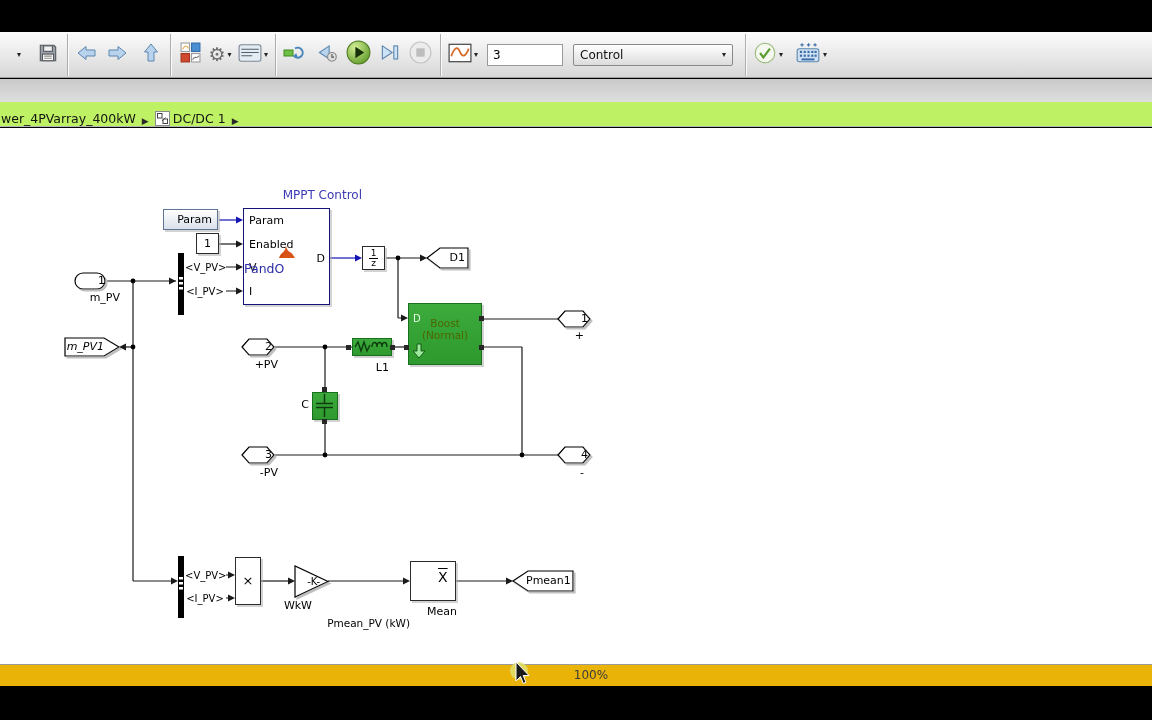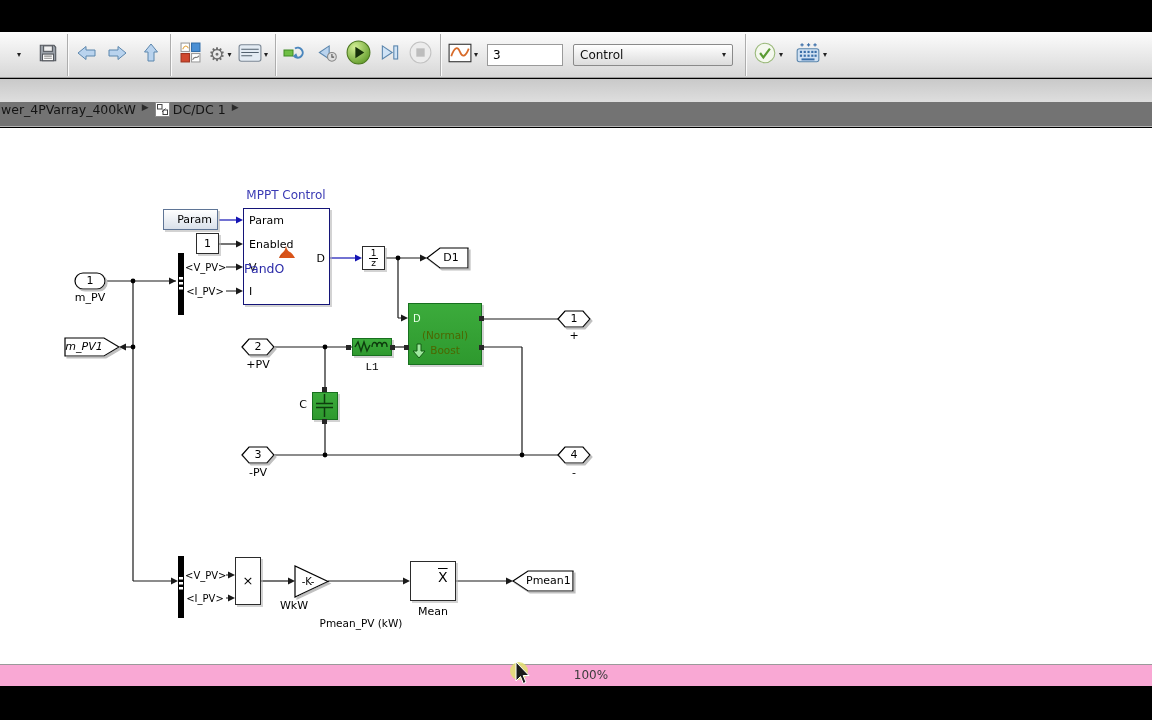--- a/index.html
+++ b/index.html
@@ -17,46 +17,46 @@
   .tb-input{width:64px;height:18px;border:1px solid #9a9a9a;font:12px "DejaVu Sans",sans-serif;
     padding:1px 5px;background:#fff;margin:0 10px 0 6px;}
   .tb-select{width:146px;height:20px;border:1px solid #8a8a8a;border-radius:2px;
     background:linear-gradient(#ffffff,#dcdcdc);display:flex;align-items:center;
     font-size:12px;color:#111;padding:0 6px;justify-content:space-between;margin-right:8px;}
 
   
   .grayband{position:absolute;left:0;top:79px;width:1152px;height:23px;
     background:linear-gradient(#c9c9c9,#dedede);}
   .crumbbar{position:absolute;left:0;top:102px;width:1152px;height:25px;box-sizing:border-box;
-    background:#737373;border-bottom:1px solid #b4b4b4;display:flex;align-items:flex-start;
+    background:#bef264;border-bottom:1px solid #b4b4b4;display:flex;align-items:flex-end;
     font-size:12.5px;color:#141414;}
   .crumb-sep{font-size:9px;color:#2a2a2a;margin:0 6px;}
   .crumb-icon{width:15px;height:15px;margin-right:3px;display:flex;}
 
   
   .canvas{position:absolute;left:0;top:128px;width:1152px;height:536px;background:#ffffff;}
   .canvas svg{position:absolute;left:0;top:0;}
   .blk{position:absolute;box-sizing:border-box;background:#fff;border:1.5px solid #2b2b2b;
     box-shadow:2px 2px 0 rgba(175,175,175,.55);}
   .greenblk{position:absolute;box-sizing:border-box;
     background:linear-gradient(#3cab3c,#2e992e);border:1.5px solid #18701f;
     box-shadow:2px 2px 0 rgba(165,165,165,.5);}
-  .lbl{position:absolute;font-size:11px;color:#000;text-align:center;line-height:13px;}
+  .lbl{position:absolute;font-size:11px;color:#000;text-align:right;line-height:13px;}
   .buslbl{position:absolute;font-size:10px;color:#000;background:#fff;text-align:center;
     line-height:13px;padding:0 1px;}
   .psq{position:absolute;width:5px;height:5px;background:#262626;}
   .frac{display:flex;flex-direction:column;align-items:center;font-size:9px;line-height:9px;
     padding-top:2px;}
   .frac .num{border-bottom:1px solid #000;padding:0 2px;}
   .mppt-port{position:absolute;font-size:11px;color:#000;line-height:12px;}
   .overbar{text-decoration:overline;}
 
   
   .statusbar{position:absolute;left:0;top:664px;width:1152px;height:22px;box-sizing:border-box;
-    background:#f9a8d4;border-top:1px solid #9a9a9a;}
+    background:#eab308;border-top:1px solid #9a9a9a;}
   .zoomtxt{position:absolute;left:545px;top:3px;width:92px;text-align:center;
     font-size:12px;color:#3c3c3c;}
 </style>
 </head>
 <body>
 
 <div id="app">
 
   <div class="toolbar">
     <div class="tb-btn">
@@ -321,21 +321,21 @@
 
     <div class="blk" style="left:362px;top:118px;width:23px;height:24px;">
       <div class="frac">
         <span class="num">1</span>
         <span>z</span>
       </div>
     </div>
 
     <div class="greenblk" style="left:408px;top:175px;width:74px;height:62px;">
       <span style="position:absolute;left:4px;top:9px;font-size:10px;color:#eaffea;">D</span>
-      <span style="position:absolute;left:0;right:0;top:13px;text-align:center;font-size:10.5px;color:#4d6600;margin-top:27px;">Boost</span>
+      <span style="position:absolute;left:0;right:0;top:13px;text-align:center;font-size:10.5px;color:#4d6600;">Boost</span>
       <span style="position:absolute;left:0;right:0;top:25px;text-align:center;font-size:10.5px;color:#4d6600;">(Normal)</span>
       <span style="position:absolute;left:2px;top:38px;">
         <svg width="16" height="19" viewBox="0 0 16 19">
             <path d="M6 2h4v7h4l-6 7-6-7h4z" fill="#9fe89f" stroke="#155d15"></path>
           </svg>
       </span>
     </div>
 
     <div class="greenblk" style="left:352px;top:210px;width:40px;height:18px;">
       <svg width="37" height="15" viewBox="0 0 37 15" style="position:absolute;left:0;top:0;">
@@ -382,21 +382,21 @@
 
     <div class="lbl" style="left:560px;top:184px;width:28px;">1</div>
     <div class="lbl" style="left:564px;top:201px;width:20px;">+</div>
     <div class="lbl" style="left:244px;top:212px;width:28px;">2</div>
     <div class="lbl" style="left:238px;top:230px;width:40px;">+PV</div>
     <div class="lbl" style="left:244px;top:320px;width:28px;">3</div>
     <div class="lbl" style="left:238px;top:338px;width:40px;">-PV</div>
     <div class="lbl" style="left:560px;top:320px;width:28px;">4</div>
     <div class="lbl" style="left:564px;top:338px;width:20px;">-</div>
 
-    <div class="lbl" style="left:355px;top:233px;width:34px;font-family:Liberation Mono, monospace;">L1</div>
+    <div class="lbl" style="left:355px;top:233px;width:34px;">L1</div>
     <div class="lbl" style="left:297px;top:270px;width:12px;">C</div>
 
     <div class="lbl" style="left:296px;top:447px;width:24px;font-size:10px;">-K-</div>
     <div class="lbl" style="left:276px;top:471px;width:36px;">WkW</div>
     <div class="lbl" style="left:312px;top:457px;width:98px;font-size:10.5px;margin-top:32px;">Pmean_PV (kW)</div>
     <div class="lbl" style="left:409px;top:477px;width:48px;">Mean</div>
   </div>
 
   <div class="statusbar">
     <div class="zoomtxt">100%</div>

